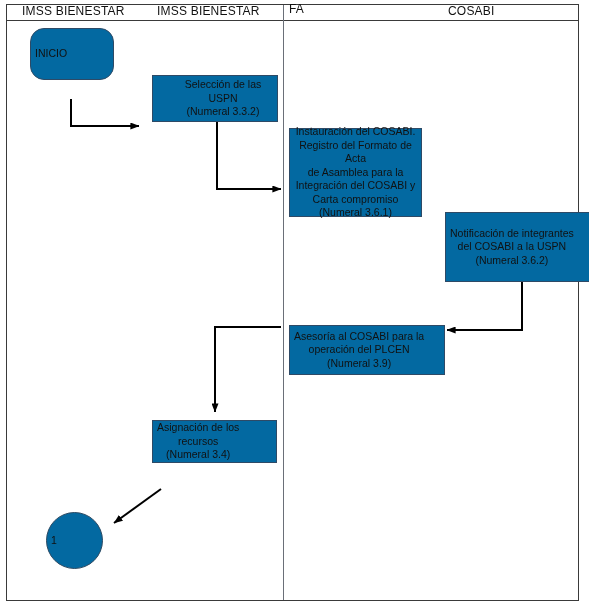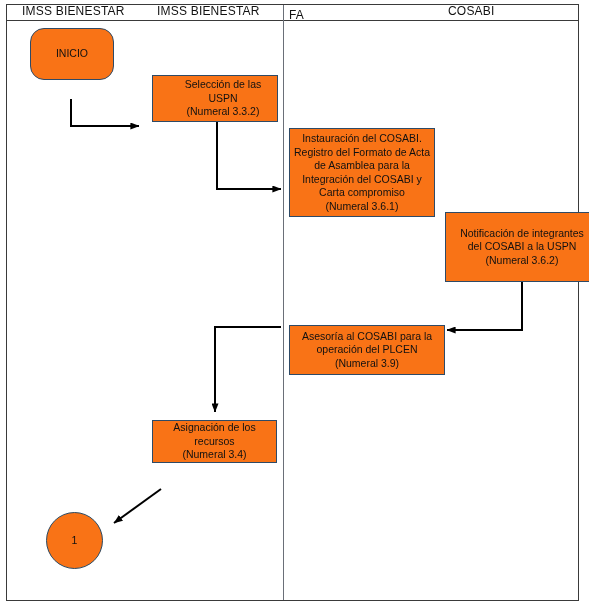--- a/index.html
+++ b/index.html
@@ -30,23 +30,22 @@
     color: #111111;
     letter-spacing: 0.2px;
     white-space: nowrap;
     line-height: 12px;
   }
   .node {
     position: absolute;
     box-sizing: border-box;
     display: flex;
     align-items: center;
-    justify-content: center;
     text-align: center;
-    background: #f97316;
+    background: #0369a1;
     border: 1px solid #2e4a66;
     color: #111111;
     font-size: 10.5px;
     line-height: 13.5px;
     padding: 2px 4px;
   }
   .node.terminator {
     border-radius: 14px;
   }
   .node.connector {
@@ -82,33 +81,33 @@
 
     <path d="M 522 282 L 522 330 L 447 330" fill="none" stroke="#000000" stroke-width="2" marker-end="url(#arrowhead)"></path>
 
     <path d="M 281 327 L 215 327 L 215 412" fill="none" stroke="#000000" stroke-width="2" marker-end="url(#arrowhead)"></path>
 
     <path d="M 161 489 L 114 523" fill="none" stroke="#000000" stroke-width="2" marker-end="url(#arrowhead)"></path>
   </svg>
 
   <div class="lane-header" style="left:22px; top:5px;">IMSS BIENESTAR</div>
   <div class="lane-header" style="left:157px; top:5px;">IMSS BIENESTAR</div>
-  <div class="lane-header" style="left:289px; top:9px;">FA</div>
+  <div class="lane-header" style="left:289px; top:3px;">FA</div>
   <div class="lane-header" style="left:448px; top:5px;">COSABI</div>
 
   <div class="node terminator" style="left:30px; top:28px; width:84px; height:52px;">
     <span class="node-text">INICIO</span>
   </div>
 
   <div class="node" style="left:152px; top:75px; width:126px; height:47px;padding-left:20px;">
     <span class="node-text">Selección de las USPN
 (Numeral 3.3.2)</span>
   </div>
 
-  <div class="node" style="left:289px; top:128px; width:146px; height:89px;">
+  <div class="node" style="left:289px; top:128px; width:133px; height:89px;">
     <span class="node-text">Instauración del COSABI.
 Registro del Formato de Acta
 de Asamblea para la
 Integración del COSABI y
 Carta compromiso
 (Numeral 3.6.1)</span>
   </div>
 
   <div class="node" style="left:445px; top:212px; width:154px; height:70px;">
     <span class="node-text">Notificación de integrantes

